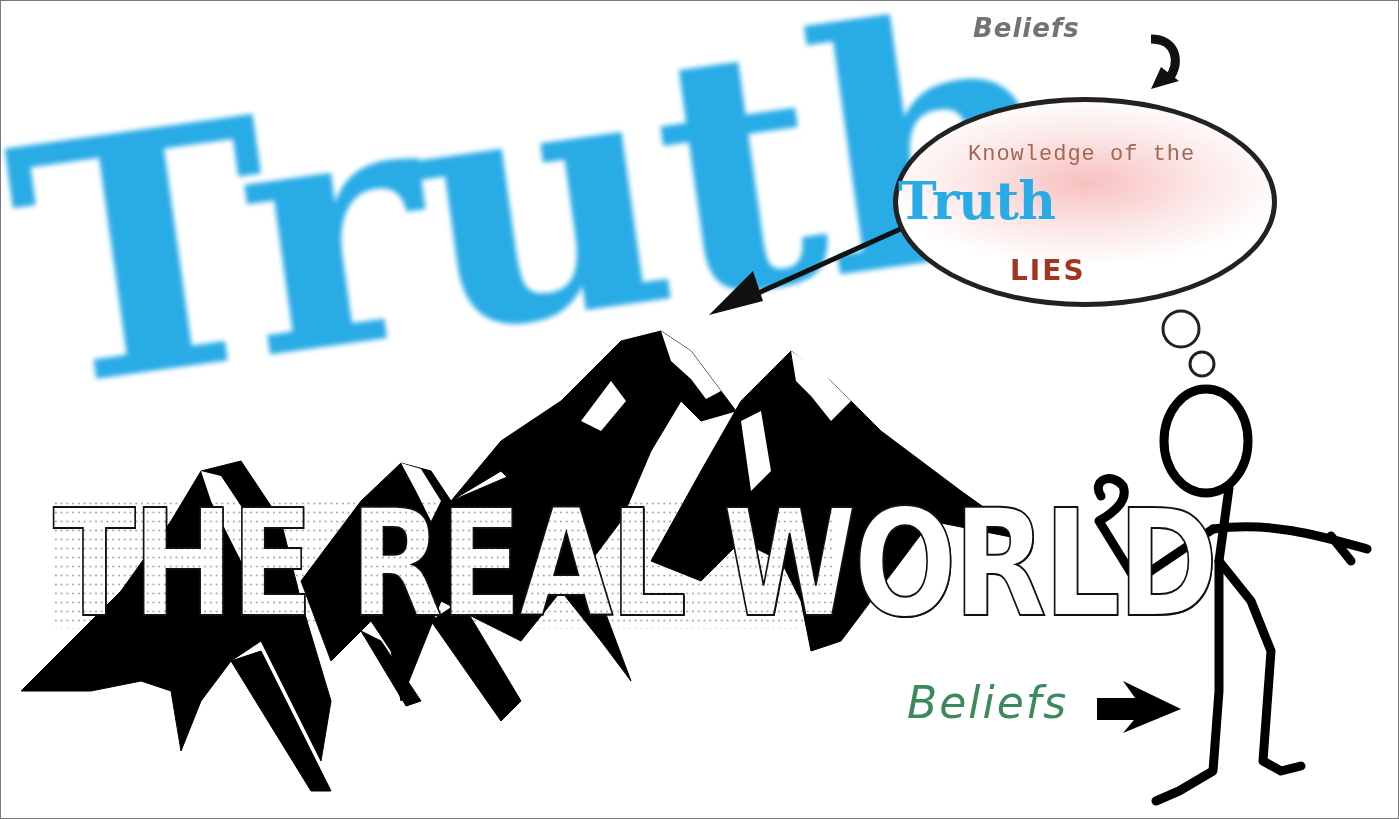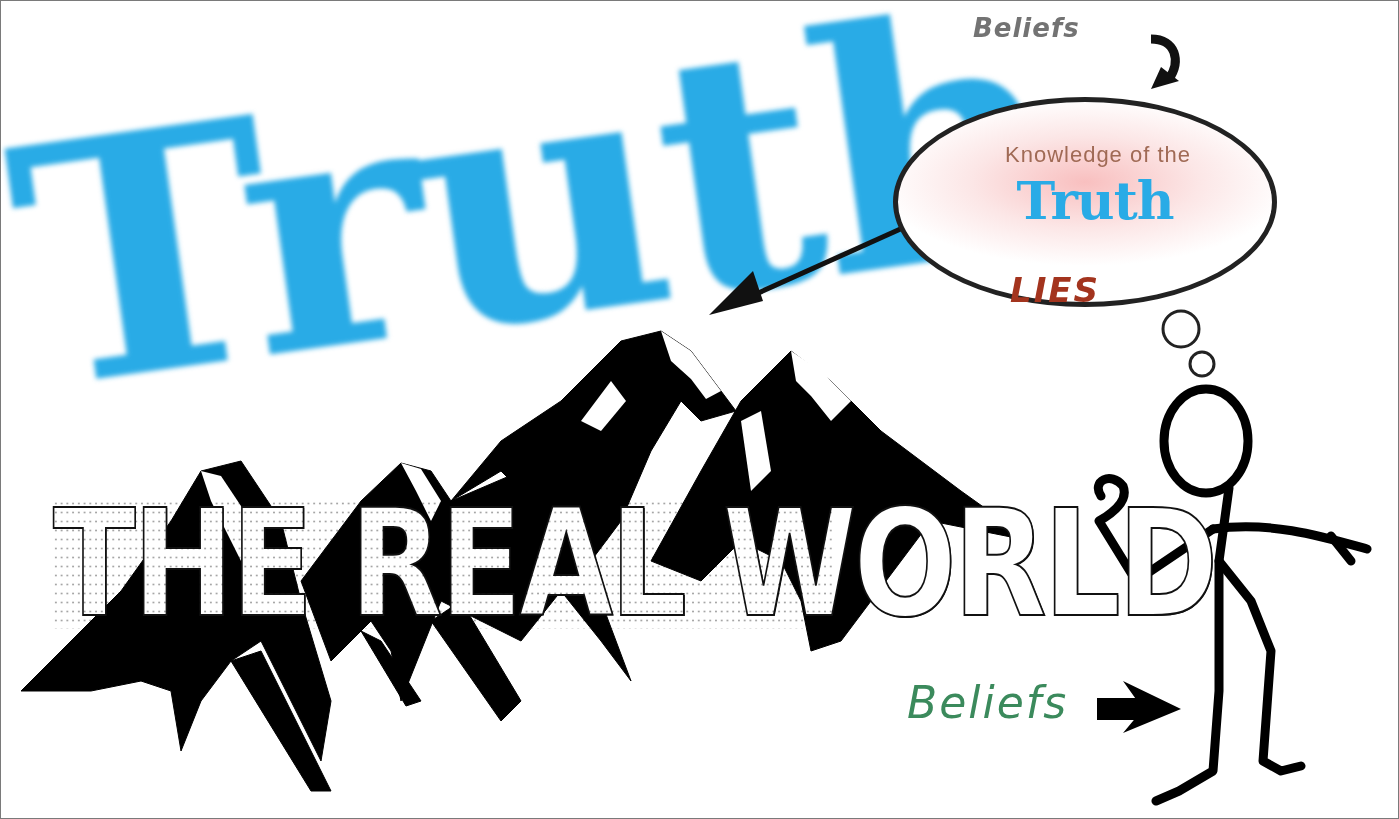--- a/index.html
+++ b/index.html
@@ -34,33 +34,33 @@
     position: absolute; left: 972px; top: 12px;
     font-family: "DejaVu Sans", sans-serif; font-style: italic; font-weight: bold;
     font-size: 26px; color: #737373; letter-spacing: 1px;
   }
   .bubble {
     position: absolute; left: 892px; top: 96px; width: 384px; height: 210px;
     border: 5px solid #222; border-radius: 50%; box-sizing: border-box;
     background: radial-gradient(ellipse 55% 42% at 50% 40%, rgba(246,170,170,.75) 0%, rgba(248,200,200,.45) 55%, rgba(255,255,255,0) 100%), #ffffff;
   }
   .bubble-knowledge {
-    position: absolute; left: 70px; top: 40px; width: 260px; text-align: center;
-    font-family: Liberation Sans, sans-serif; font-size: 22px; color: #a06a55;
+    position: absolute; left: 70px; top: 40px; width: 260px; text-align: left;
+    font-family: Liberation Mono, monospace; font-size: 22px; color: #a06a55;
     letter-spacing: 1px; white-space: nowrap;
   }
   .bubble-truth {
-    position: absolute; left: 0; top: 68px; width: 394px; text-align: center;
+    position: absolute; left: 0; top: 68px; width: 394px; text-align: left;
     font-family: "DejaVu Serif", serif; font-weight: bold; font-size: 52px;
     color: #29abe6; letter-spacing: -1px;
   }
   .bubble-lies {
-    position: absolute; left: 112px; top: 168px;
-    font-family: "DejaVu Sans", sans-serif; font-style: italic; font-weight: bold;
-    font-size: 34px; color: #a3341e; letter-spacing: 2px;
+    position: absolute; left: 112px; top: 152px;
+    font-family: "DejaVu Sans", sans-serif; font-weight: bold;
+    font-size: 28px; color: #a3341e; letter-spacing: 2px;
   }
   .label-robert {
     position: absolute; left: 906px; top: 676px;
     font-family: "DejaVu Sans", sans-serif; font-style: italic;
     font-size: 44px; color: #3b8a5c; letter-spacing: 2px;
   }
 </style>
 </head>
 <body>
 

